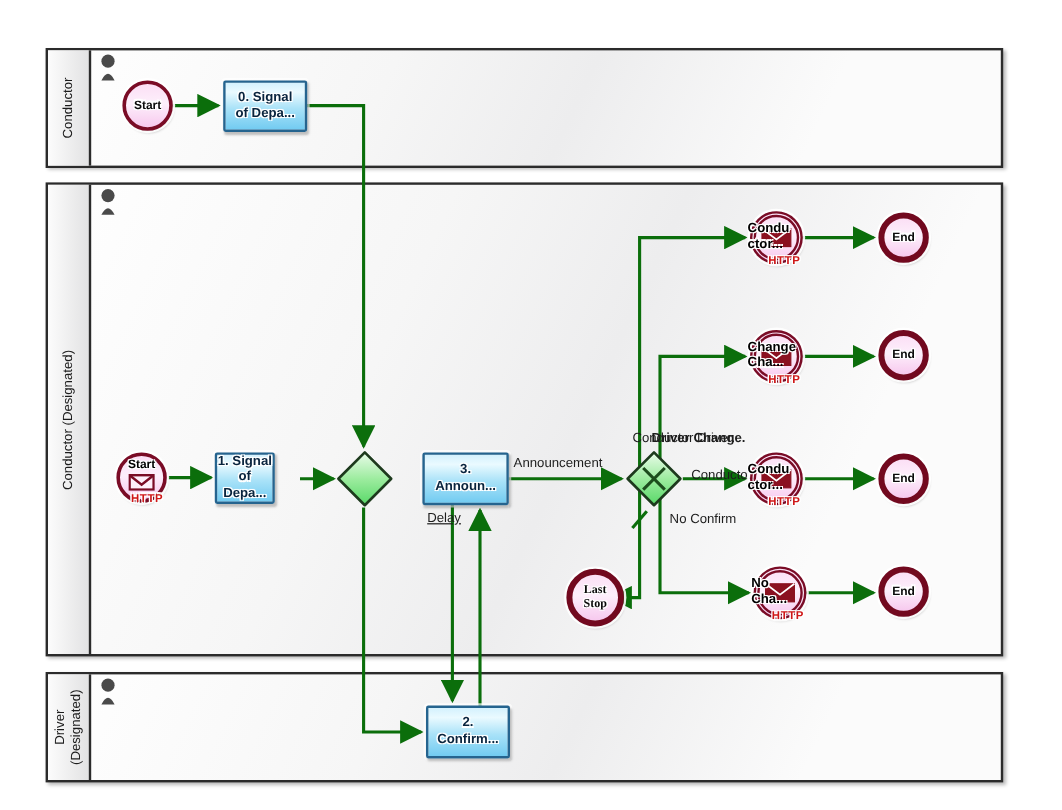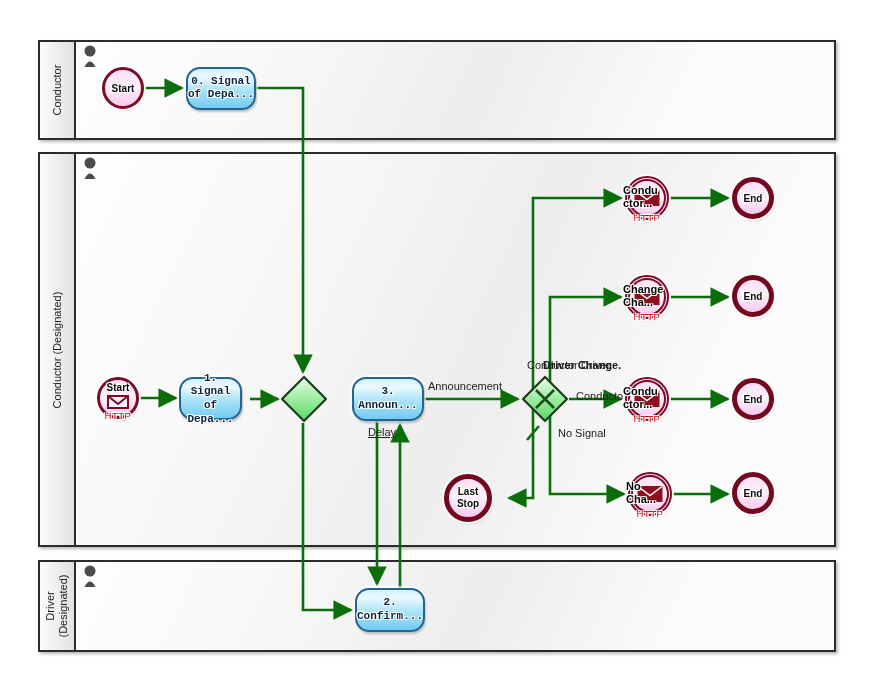--- a/index.html
+++ b/index.html
@@ -18,41 +18,41 @@
         font-size:11px;color:#1c1c1c;text-align:center;line-height:1.15;}
   .person{position:absolute;left:42px;top:3px;width:16px;height:24px;}
 
   
   .node{position:absolute;z-index:3;box-sizing:border-box;}
   .node-label{position:absolute;left:0;right:0;top:50%;transform:translateY(-50%);
         text-align:center;font-weight:bold;color:#0a0a0a;white-space:pre-line;
         text-shadow:-1px -1px 0 #fff,1px -1px 0 #fff,-1px 1px 0 #fff,1px 1px 0 #fff,0 0 2px #fff;}
 
   
-  .task{border:2px solid #25648f;border-radius:14px;
+  .task{border:2px solid #25648f;border-radius:2px;
         background:linear-gradient(180deg,#d4f1fd 0%,#eafaff 20%,#a9e2f8 55%,#72cbf1 100%);
-        box-shadow:1px 2px 2px rgba(0,0,0,0.25),0 0 0 2px rgba(255,255,255,0.7);font-family:Liberation Mono, monospace;}
+        box-shadow:1px 2px 2px rgba(0,0,0,0.25),0 0 0 2px rgba(255,255,255,0.7);}
   .task .node-label{font-size:11px;line-height:1.25;color:#09243e;}
 
   
   .event{border-radius:50%;
         background:linear-gradient(180deg,#fbdff5 0%,#fdeffb 45%,#f7c9ee 100%);
         box-shadow:0 0 0 2px rgba(255,255,255,0.9),1px 2px 2px rgba(0,0,0,0.2);}
   .start{border:3px solid #7a0c26;}
   .end{border:5px solid #72091f;}
   .end .node-label{font-size:10px;}
   .start .node-label{font-size:10px;}
   .inter{border:2px solid #7a0c26;}
   .inner-ring{position:absolute;inset:1px;border:2px solid #7a0c26;border-radius:50%;}
   .ev-label{position:absolute;left:-4px;right:-4px;top:50%;transform:translateY(-54%);
         text-align:left;font-weight:bold;font-size:11px;line-height:1.15;color:#000;
         white-space:pre-line;z-index:3;
         text-shadow:-1px -1px 0 #fff,1px -1px 0 #fff,-1px 1px 0 #fff,1px 1px 0 #fff;}
-  .http{position:absolute;left:0;right:0;bottom:-5px;text-align:center;
-        font-size:9.5px;font-weight:normal;color:#cf1717;letter-spacing:0.5px;z-index:4;
+  .http{position:absolute;left:0;right:0;bottom:-5px;text-align:right;
+        font-size:9.5px;font-weight:bold;color:#cf1717;letter-spacing:0.5px;z-index:4;
         text-shadow:-1px -1px 0 #fff,1px -1px 0 #fff,-1px 1px 0 #fff,1px 1px 0 #fff;}
   .env{position:absolute;left:50%;top:50%;transform:translate(-50%,-50%);z-index:2;}
   .starthttp-label{position:absolute;left:0;right:0;top:2px;text-align:center;
         font-weight:bold;font-size:10px;color:#000;z-index:3;
         text-shadow:-1px -1px 0 #fff,1px -1px 0 #fff,-1px 1px 0 #fff,1px 1px 0 #fff;}
   .starthttp-env{position:absolute;left:50%;top:15px;transform:translateX(-50%);z-index:2;}
 
   
   .gw{position:absolute;z-index:3;}
 
@@ -119,45 +119,45 @@
       <path d="M550,413 L550,494 L624,494" marker-end="url(#arr)"></path>
       <path d="M669,198 L728,198" marker-end="url(#arr)"></path>
       <path d="M669,297 L728,297" marker-end="url(#arr)"></path>
       <path d="M669,399 L728,399" marker-end="url(#arr)"></path>
       <path d="M672,494 L728,494" marker-end="url(#arr)"></path>
       <path d="M539,426 L527,440"></path>
     </g>
   </svg>
 
   <div class="flow-label" style="left:428px;top:380px;">Announcement</div>
-  <div class="flow-label" style="left:368px;top:426px;text-decoration:underline;">Delay</div>
+  <div class="flow-label" style="left:356px;top:426px;text-decoration:underline;">Delay</div>
   <div class="flow-label" style="left:527px;top:359px;">Conductor Driver.</div>
   <div class="flow-label" style="left:543px;top:359px;font-weight:bold;">Driver Change.</div>
   <div class="flow-label" style="left:576px;top:390px;">Conducto...</div>
-  <div class="flow-label" style="left:558px;top:427px;">No Signal</div>
+  <div class="flow-label" style="left:558px;top:427px;">No Confirm</div>
 
   <div class="node event start" style="left:102px;top:67px;width:42px;height:42px;">
     <div class="node-label">Start</div>
   </div>
 
   <div class="node task" style="left:186px;top:67px;width:70px;height:43px;">
     <div class="node-label">0. Signal
 of Depa...</div>
   </div>
 
   <div class="node event start" style="left:97px;top:377px;width:42px;height:42px;">
     <div class="starthttp-label">Start</div>
     <svg class="starthttp-env" width="22" height="14" viewBox="0 0 22 14">
       <rect x="1" y="1" width="20" height="12" fill="#fdeffb" stroke="#7a0c26" stroke-width="2"></rect>
       <path d="M1,1 L11,9 L21,1" fill="none" stroke="#7a0c26" stroke-width="2"></path>
     </svg>
     <div class="http">HTTP</div>
   </div>
 
-  <div class="node task" style="left:179px;top:377px;width:63px;height:43px;">
+  <div class="node task" style="left:179px;top:377px;width:50px;height:43px;">
     <div class="node-label">1. Signal
 of Depa...</div>
   </div>
 
   <svg class="gw" style="left:280px;top:375px;" width="48" height="48">
     <defs>
       <linearGradient id="gwg" x1="0" y1="0" x2="0" y2="1">
         <stop offset="0" stop-color="#eafbea"></stop>
           <stop offset="0.5" stop-color="#9dec9f"></stop>
           <stop offset="1" stop-color="#58d868"></stop>
@@ -227,21 +227,21 @@
       <path d="M1,1 L13,10 L25,1" fill="none" stroke="#fff" stroke-width="1.5"></path>
     </svg>
     <div class="ev-label">No
 Cha...</div>
     <div class="http">HTTP</div>
   </div>
   <div class="node event end" style="left:732px;top:472px;width:42px;height:42px;">
     <div class="node-label">End</div>
   </div>
 
-  <div class="node event end" style="left:444px;top:474px;width:48px;height:48px;">
+  <div class="node event end" style="left:472px;top:474px;width:48px;height:48px;font-family:Liberation Serif, serif;">
     <div class="node-label" style="font-size:10px;line-height:1.2;">Last
 Stop</div>
   </div>
 
   <div class="node task" style="left:355px;top:588px;width:70px;height:44px;">
     <div class="node-label">2.
 Confirm...</div>
   </div>
 
 </div>

